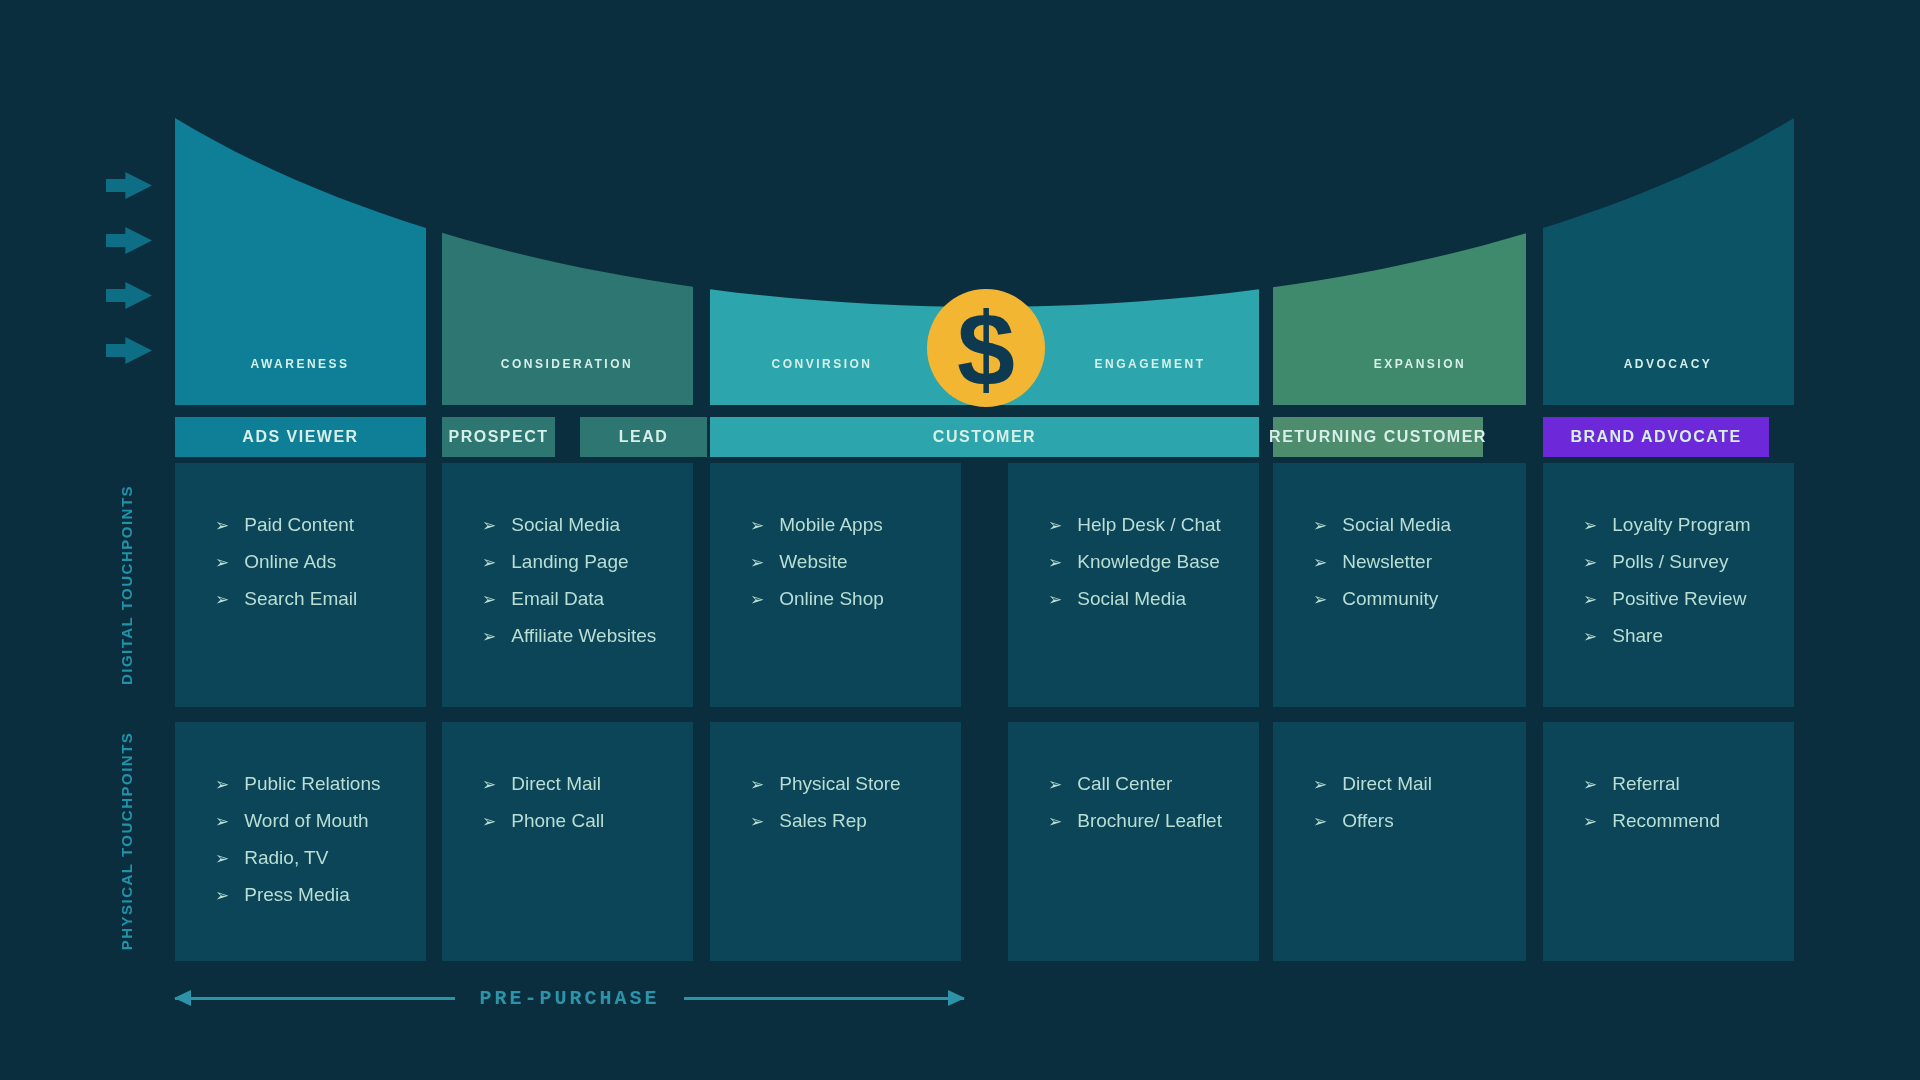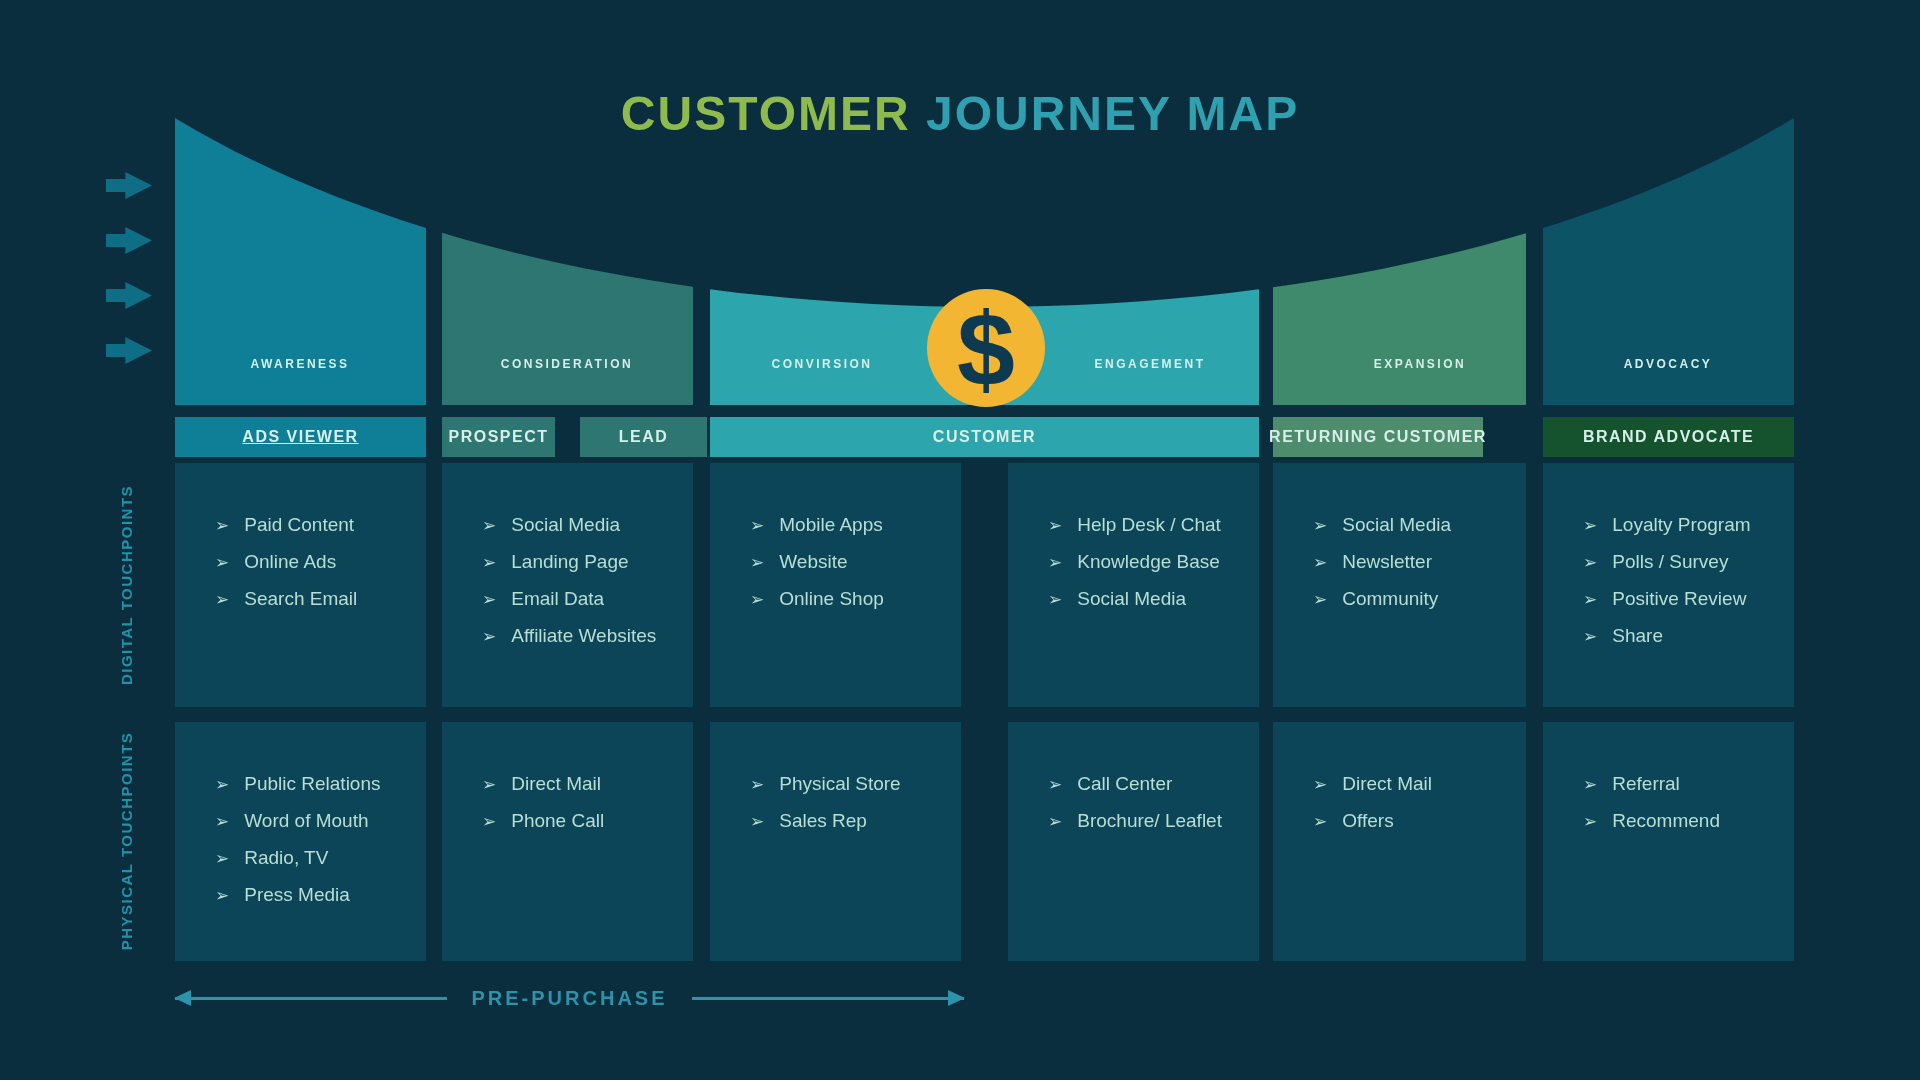--- a/index.html
+++ b/index.html
@@ -68,21 +68,21 @@
   .side-label{
     position:absolute;width:300px;height:22px;line-height:22px;text-align:center;
     transform:rotate(-90deg);
     color:var(--side-label,#2193a9);
     font-size:15px;font-weight:bold;letter-spacing:1.5px;white-space:nowrap;
   }
 
   
   .phase{
     position:absolute;top:985px;height:26px;
-    display:flex;align-items:center;gap:24px;
+    display:flex;align-items:center;gap:24px;font-family:Liberation Mono, monospace;
   }
   .phase .label{
     color:var(--arrow-teal,#2d93a8);
     font-size:20px;font-weight:bold;letter-spacing:3px;white-space:nowrap;
   }
   .phase .line{flex:1;height:3px;background:var(--arrow-teal,#2d93a8);position:relative;}
   .phase .line.left::before{
     content:'';position:absolute;left:-1px;top:-7px;width:0;height:0;
     border-right:17px solid var(--arrow-teal,#2d93a8);
     border-top:8px solid transparent;border-bottom:8px solid transparent;
@@ -91,21 +91,20 @@
     content:'';position:absolute;right:-1px;top:-7px;width:0;height:0;
     border-left:17px solid var(--arrow-teal,#2d93a8);
     border-top:8px solid transparent;border-bottom:8px solid transparent;
   }
 </style>
 </head>
 <body>
 
 <div class="canvas">
 
-  <h1 class="title"><span class="w1">CUSTOMER</span> <span class="w2">JOURNEY MAP</span></h1>
 
   <div class="chev" style="top:172px"></div>
   <div class="chev" style="top:227px"></div>
   <div class="chev" style="top:282px"></div>
   <div class="chev" style="top:337px"></div>
 
   <svg class="funnel" viewBox="0 0 1920 410">
     <defs>
       <path id="band" d="M175,118 C590,370 1380,370 1794,118 L1794,405 L175,405 Z"></path>
       <clipPath id="c0">
@@ -133,36 +132,36 @@
     <text class="dollar" x="986" y="385" style="fill: rgb(13, 58, 80);">$</text>
   </svg>
 
   <div class="stage-label" style="left:300px">AWARENESS</div>
   <div class="stage-label" style="left:567px">CONSIDERATION</div>
   <div class="stage-label" style="left:822px">CONVIRSION</div>
   <div class="stage-label" style="left:1150px">ENGAGEMENT</div>
   <div class="stage-label" style="left:1420px">EXPANSION</div>
   <div class="stage-label" style="left:1668px">ADVOCACY</div>
 
-  <div class="persona" style="left: 175px; width: 251px; background-color: rgb(15, 126, 151); text-decoration: underline;">
+  <div class="persona" style="left: 175px; width: 251px; background-color: rgb(15, 126, 151);">
       <span>ADS VIEWER</span>
     </div>
   <div class="persona" style="left: 442px; width: 113px; background-color: rgb(46, 118, 114);">
       <span>PROSPECT</span>
     </div>
   <div class="persona" style="left: 580px; width: 127px; background-color: rgb(46, 118, 114);">
       <span>LEAD</span>
     </div>
   <div class="persona" style="left: 710px; width: 549px; background-color: rgb(45, 165, 172);">
       <span>CUSTOMER</span>
     </div>
   <div class="persona" style="left: 1273px; width: 210px; background-color: rgb(78, 140, 110);">
       <span>RETURNING CUSTOMER</span>
     </div>
-  <div class="persona" style="left: 1543px; width: 251px; background-color: #14532d;">
+  <div class="persona" style="left: 1543px; width: 226px; background-color: #6d28d9;">
       <span>BRAND ADVOCATE</span>
     </div>
 
   <div class="cell digital" style="left:175px">
     <ul>
       <li>
           <span class="bullet">➢</span>
           <span>Paid Content</span>
         </li>
       <li>

